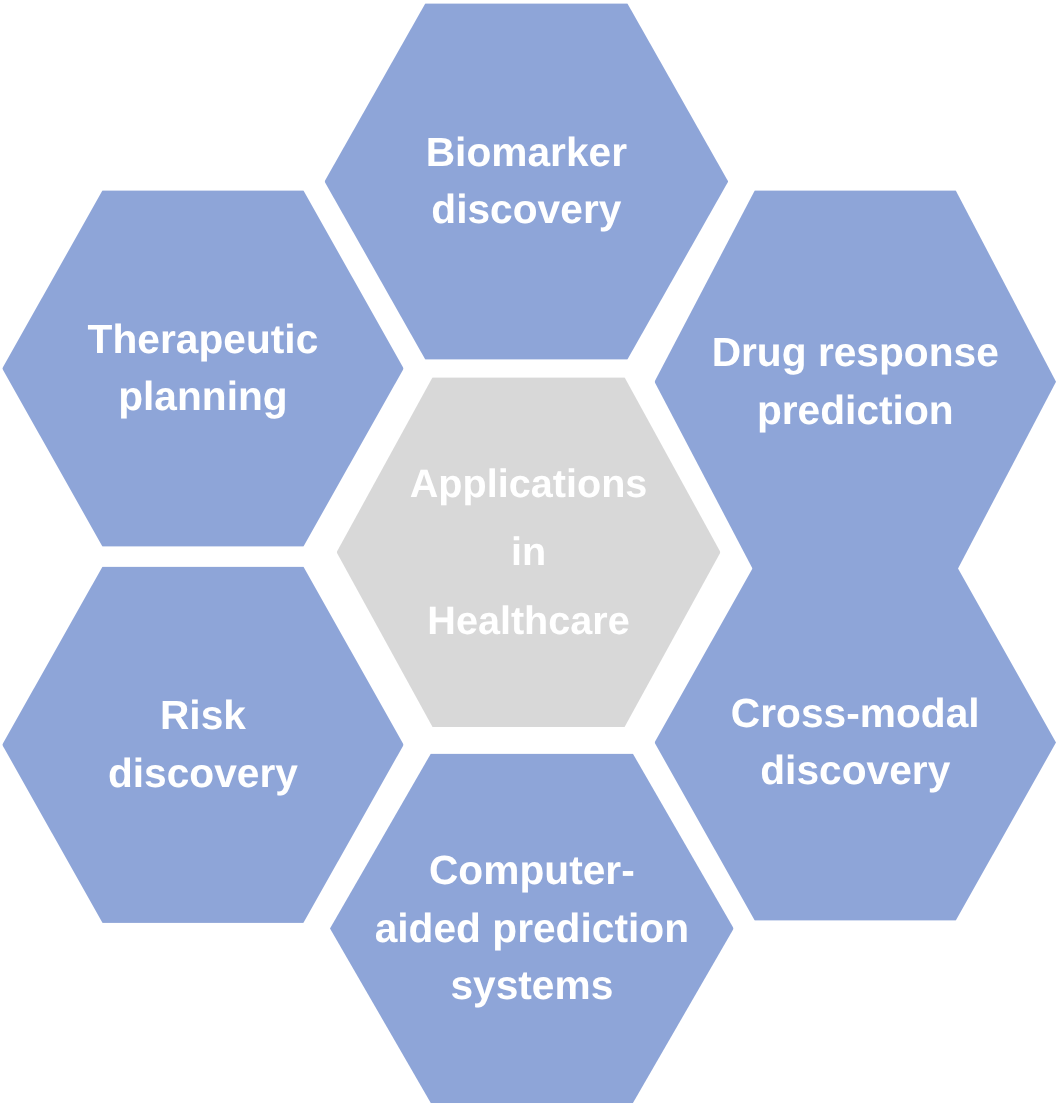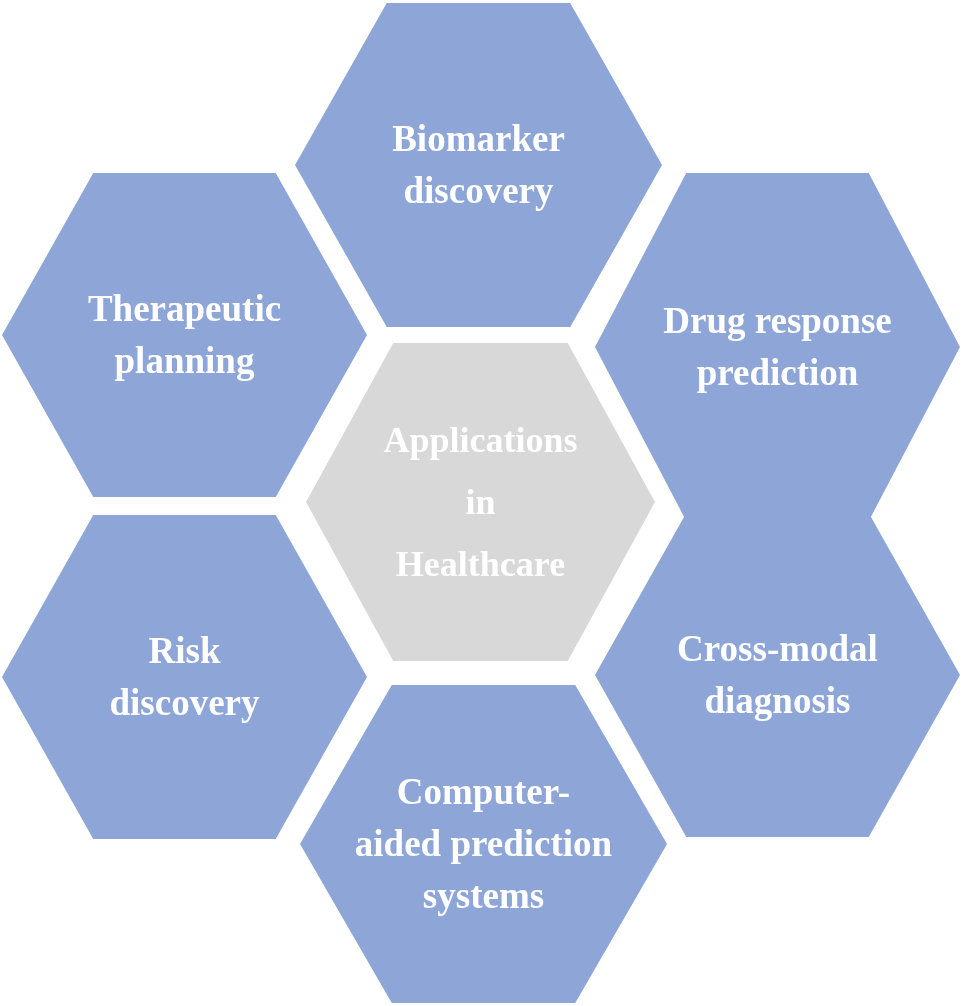--- a/index.html
+++ b/index.html
@@ -5,21 +5,21 @@
   html, body {
     margin: 0;
     padding: 0;
     background: var(--background, #ffffff);
   }
   .canvas {
     position: relative;
     width: 965px;
     height: 1006px;
     background: var(--background, #ffffff);
-    font-family: Liberation Serif, serif;
+    font-family: Liberation Sans, sans-serif;
     overflow: hidden;
   }
   .hex {
     position: absolute;
     clip-path: polygon(25% 0%, 75% 0%, 100% 50%, 75% 100%, 25% 100%, 0% 50%);
     display: flex;
     align-items: center;
     justify-content: center;
     text-align: center;
   }
@@ -59,21 +59,21 @@
 discovery</span>
   </div>
 
   <div class="hex hex-blue outer pos-top-right">
     <span class="hex-label">Drug response
 prediction</span>
   </div>
 
   <div class="hex hex-blue outer pos-bottom-right">
     <span class="hex-label">Cross-modal
-diagnosis</span>
+discovery</span>
   </div>
 
   <div class="hex hex-blue outer pos-bottom">
     <span class="hex-label">Computer-
 aided prediction
 systems</span>
   </div>
 
   <div class="hex hex-blue outer pos-bottom-left">
     <span class="hex-label">Risk

